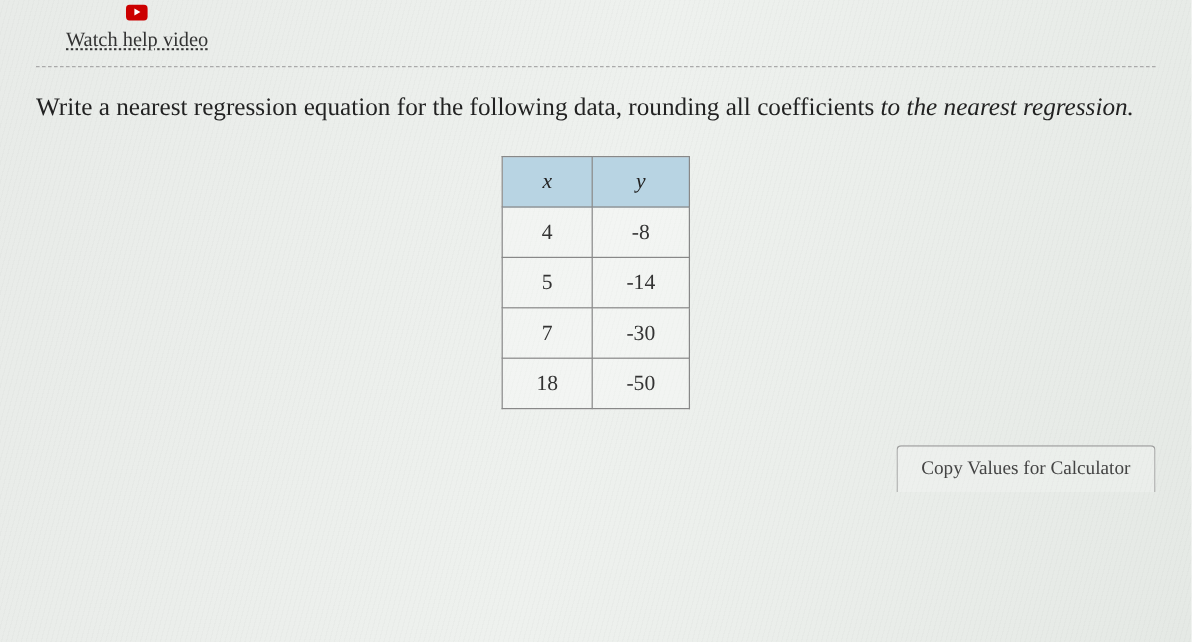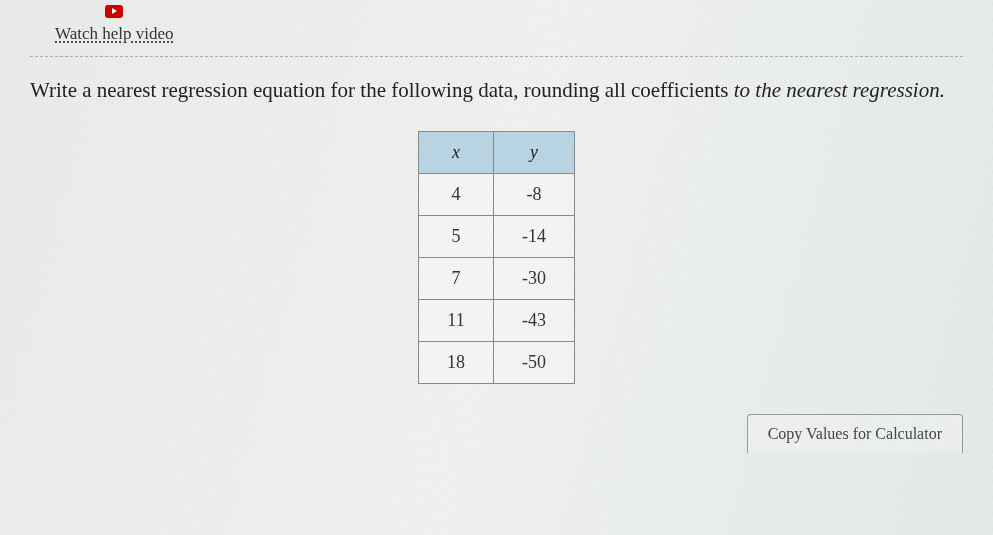--- a/index.html
+++ b/index.html
@@ -155,24 +155,20 @@
         </tr>
         <tr>
           <td>5</td>
           <td>-14</td>
         </tr>
         <tr>
           <td>7</td>
           <td>-30</td>
         </tr>
         <tr>
-          <td>11</td>
-          <td>-43</td>
-        </tr>
-        <tr>
           <td>18</td>
           <td>-50</td>
         </tr>
       </tbody>
     </table>
   </div>
 
   <div class="copy-button-container">
     <button class="copy-button">Copy Values for Calculator</button>
   </div>

